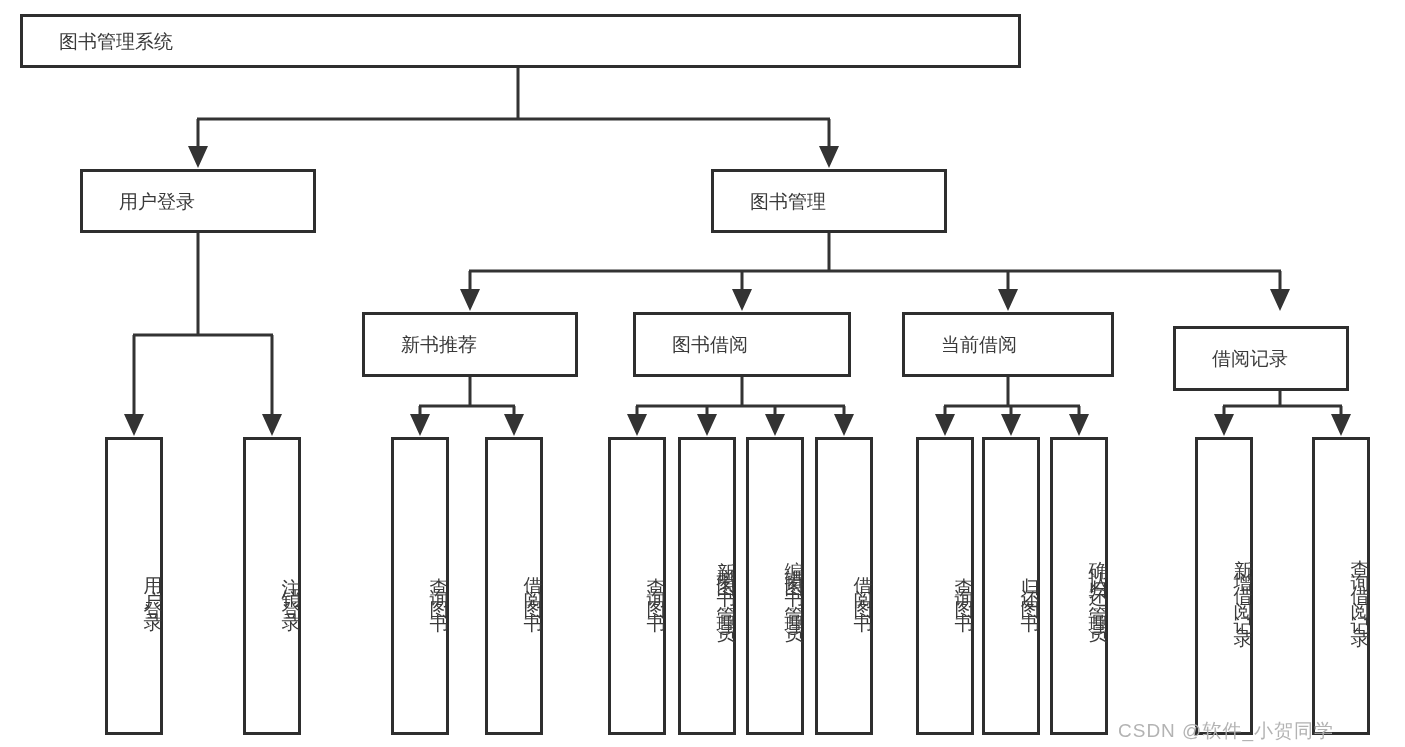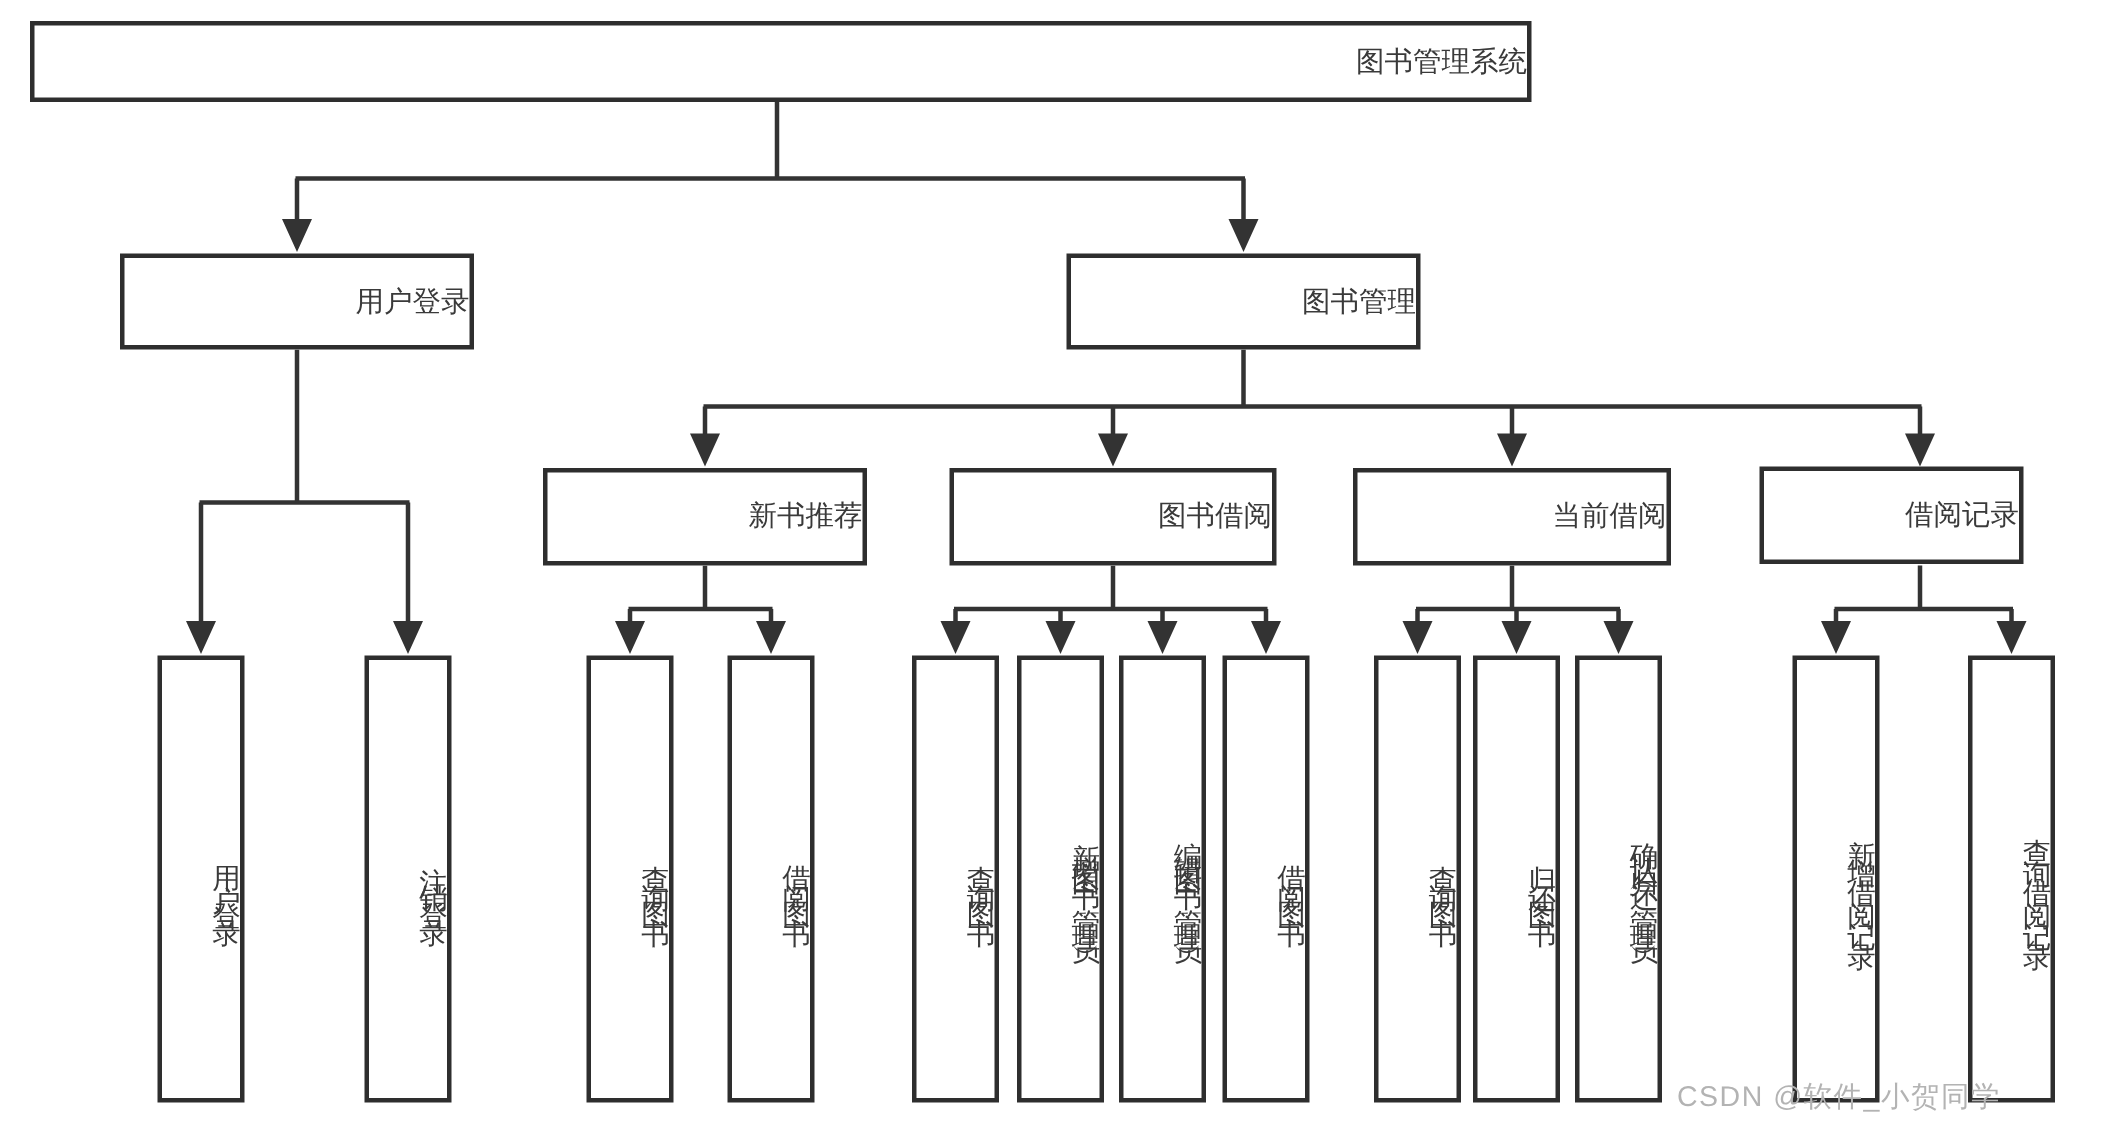--- a/index.html
+++ b/index.html
@@ -17,45 +17,46 @@
     width: 1405px; height: 747px;
     pointer-events: none;
   }
   .node {
     position: absolute;
     box-sizing: border-box;
     background: #ffffff;
     border: 3px solid #2e2e2e;
     display: flex;
     align-items: center;
-    justify-content: flex-end;
+    justify-content: flex-start;
     color: #3a3a3a;
     font-size: 19px;
     line-height: 1;
+    padding-left: 36px;
   }
   .node .lbl { white-space: nowrap; }
   .vnode .lbl {
     writing-mode: vertical-rl;
     text-orientation: mixed;
     white-space: nowrap;
   }
   .ls4 .lbl { letter-spacing: 12px; }
   .ls6 .lbl { letter-spacing: 14px; }
   .ls9 .lbl { letter-spacing: 9px;  }
 
   
   .n-root  { left: 20px;   top: 14px;  width: 1001px; height: 54px; }
   
   .n-login { left: 80px;   top: 169px; width: 236px;  height: 64px; }
   .n-mgmt  { left: 711px;  top: 169px; width: 236px;  height: 64px; }
   
   .n-rec   { left: 362px;  top: 312px; width: 216px;  height: 65px; }
   .n-bor   { left: 633px;  top: 312px; width: 218px;  height: 65px; }
   .n-cur   { left: 902px;  top: 312px; width: 212px;  height: 65px; }
-  .n-hist  { left: 1173px; top: 311px; width: 176px;  height: 65px; }
+  .n-hist  { left: 1173px; top: 326px; width: 176px;  height: 65px; }
   
   .leaf    { top: 437px; height: 298px; width: 58px; }
   .n-s1a { left: 105px; }
   .n-s1b { left: 243px; }
   .n-s2a { left: 391px; }
   .n-s2b { left: 485px; }
   .n-s3a { left: 608px; }
   .n-s3b { left: 678px; }
   .n-s3c { left: 746px; }
   .n-s3d { left: 815px; }

